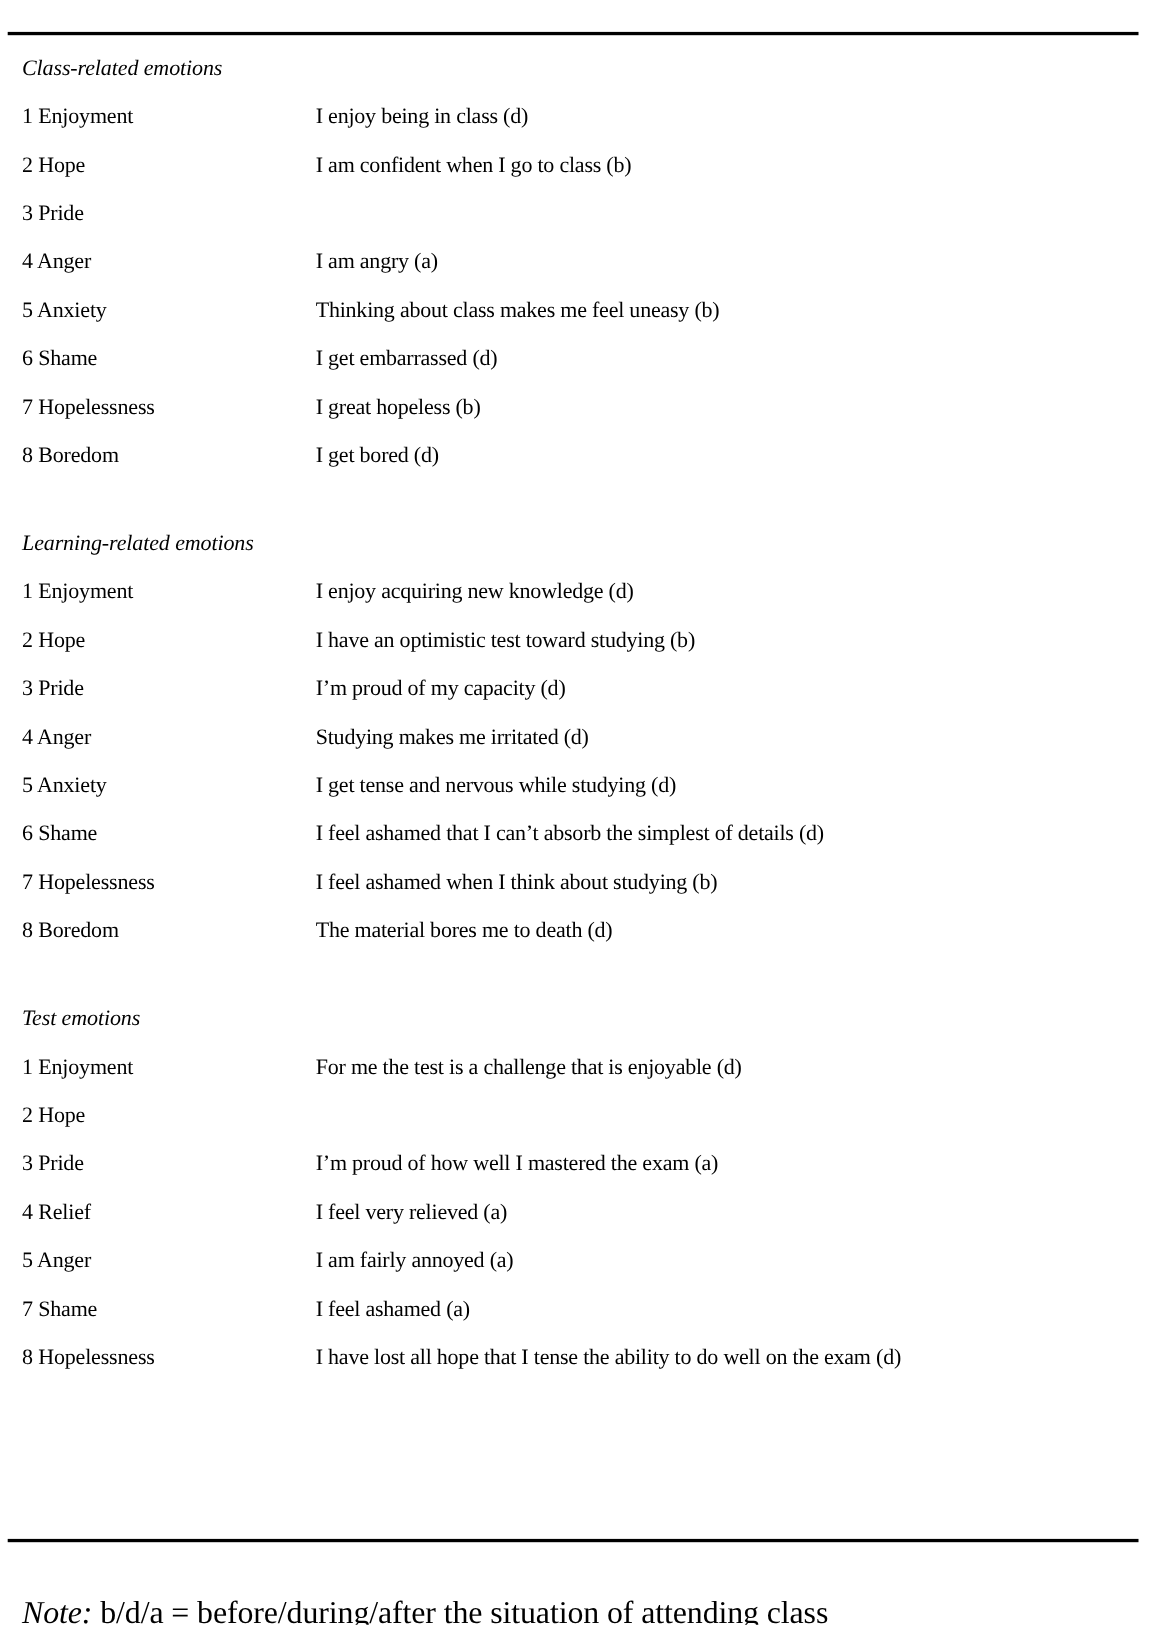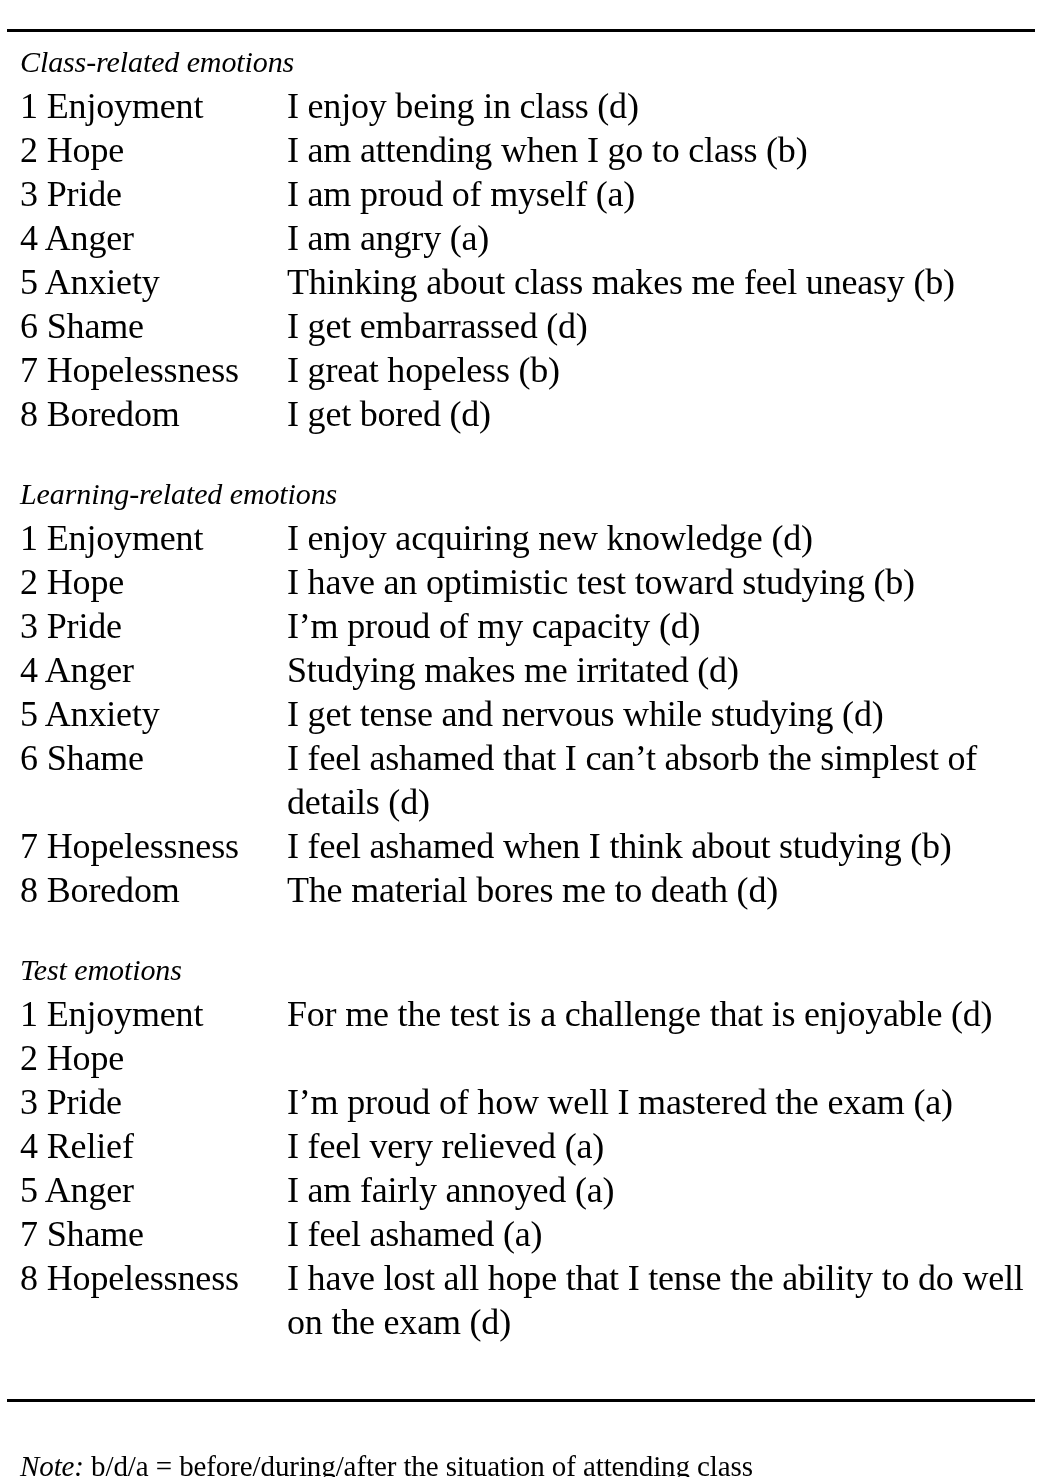--- a/index.html
+++ b/index.html
@@ -44,30 +44,30 @@
 
   .section {
     margin: 0 0 0 0;
   }
   .section + .section {
     margin-top: 36px;
   }
 
   .section-heading {
     font-style: italic;
-    font-size: 30px;
+    font-size: 20px;
     line-height: 44px;
     letter-spacing: -0.1px;
     white-space: nowrap;
   }
 
   .row {
     display: flex;
     align-items: flex-start;
-    font-size: 36px;
+    font-size: 20px;
     line-height: 44px;
   }
 
   .row-label {
     flex: 0 0 267px;
     width: 267px;
     white-space: nowrap;
     letter-spacing: -0.15px;
   }
 
@@ -102,25 +102,24 @@
 
     <div class="section">
       <div class="section-heading">Class-related emotions</div>
 
       <div class="row">
         <div class="row-label">1 Enjoyment</div>
         <div class="row-item">I enjoy being in class (d)</div>
       </div>
       <div class="row">
         <div class="row-label">2 Hope</div>
-        <div class="row-item">I am attending when I go to class (b)</div>
+        <div class="row-item">I am confident when I go to class (b)</div>
       </div>
       <div class="row">
         <div class="row-label">3 Pride</div>
-        <div class="row-item">I am proud of myself (a)</div>
       </div>
       <div class="row">
         <div class="row-label">4 Anger</div>
         <div class="row-item">I am angry (a)</div>
       </div>
       <div class="row">
         <div class="row-label">5 Anxiety</div>
         <div class="row-item">Thinking about class makes me feel uneasy (b)</div>
       </div>
       <div class="row">

